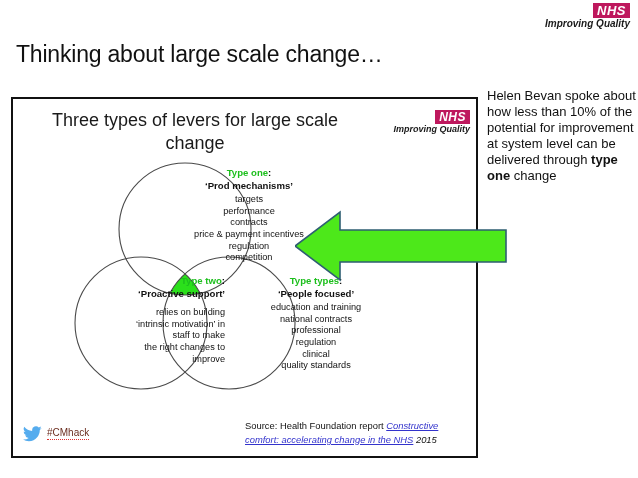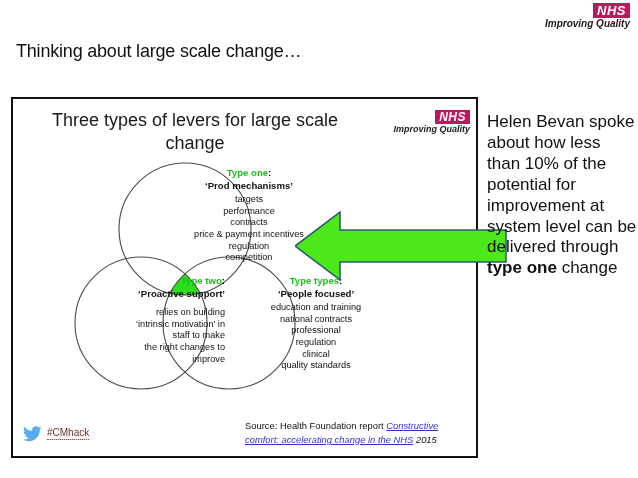--- a/index.html
+++ b/index.html
@@ -39,21 +39,21 @@
 
   
   #slide-logo { position: absolute; right: 8px; top: 2px; }
   #slide-logo .nhs-box { font-size: 13px; }
   #slide-logo .nhs-tag { font-size: 10px; }
 
   #page-title {
     position: absolute;
     left: 16px;
     top: 41px;
-    font-size: 18px;
+    font-size: 23px;
     font-weight: normal;
     color: #111111;
     letter-spacing: -0.2px;
     white-space: nowrap;
   }
 
   
   #slide-frame {
     position: absolute;
     left: 11px;
@@ -161,23 +161,23 @@
     color: #6b2d1f;
     border-bottom: 1.5px dotted #E03030;
     padding-bottom: 1px;
     line-height: 1;
   }
 
   
   #side-note {
     position: absolute;
     left: 487px;
-    top: 112px;
+    top: 88px;
     width: 150px;
-    font-size: 17px;
+    font-size: 13px;
     line-height: 1.23;
     color: #111111;
   }
   #side-note b { font-weight: bold; }
 </style>
 </head>
 <body>
 
 <div id="slide-logo" class="nhs-logo">
   <span class="nhs-box">NHS</span>

